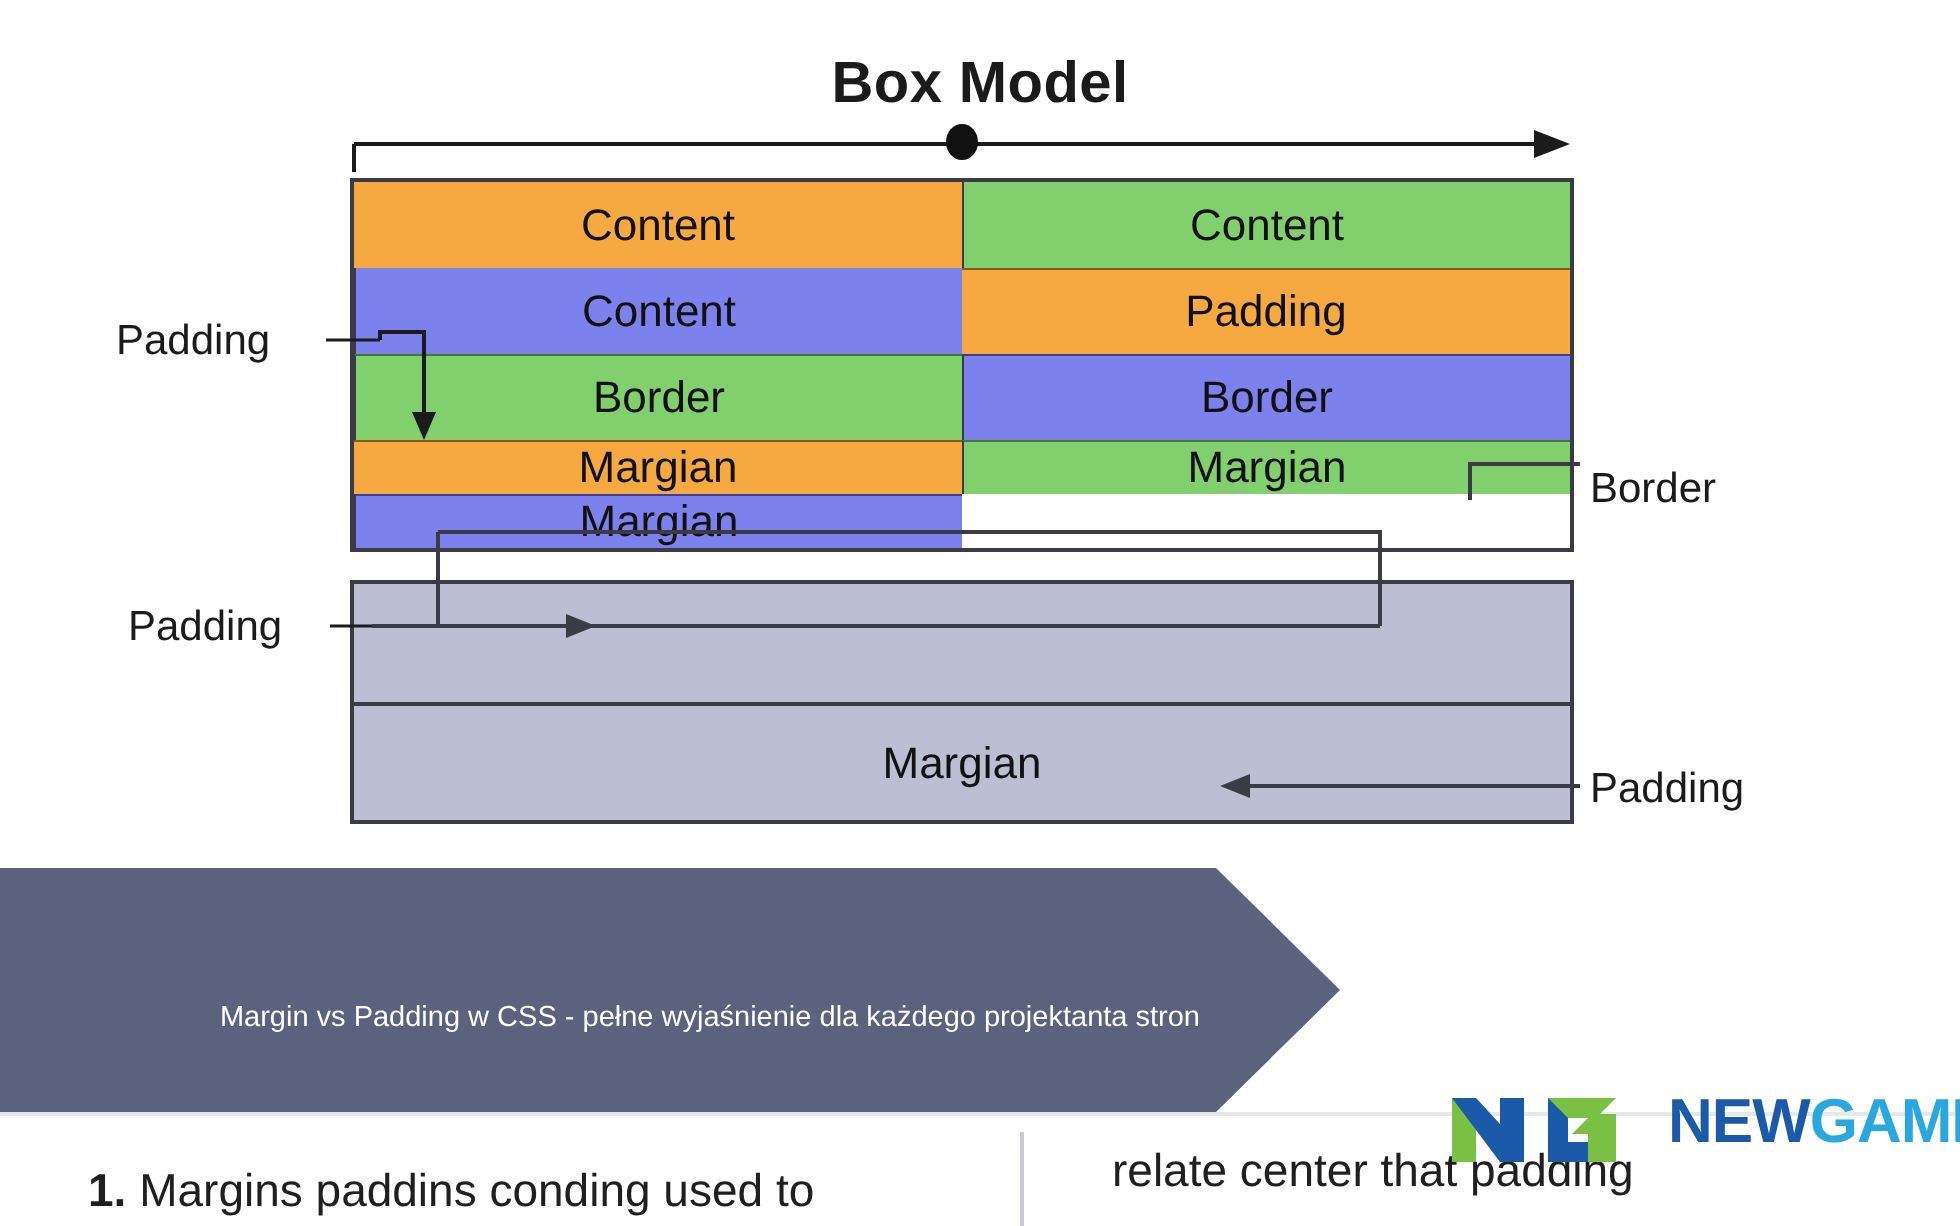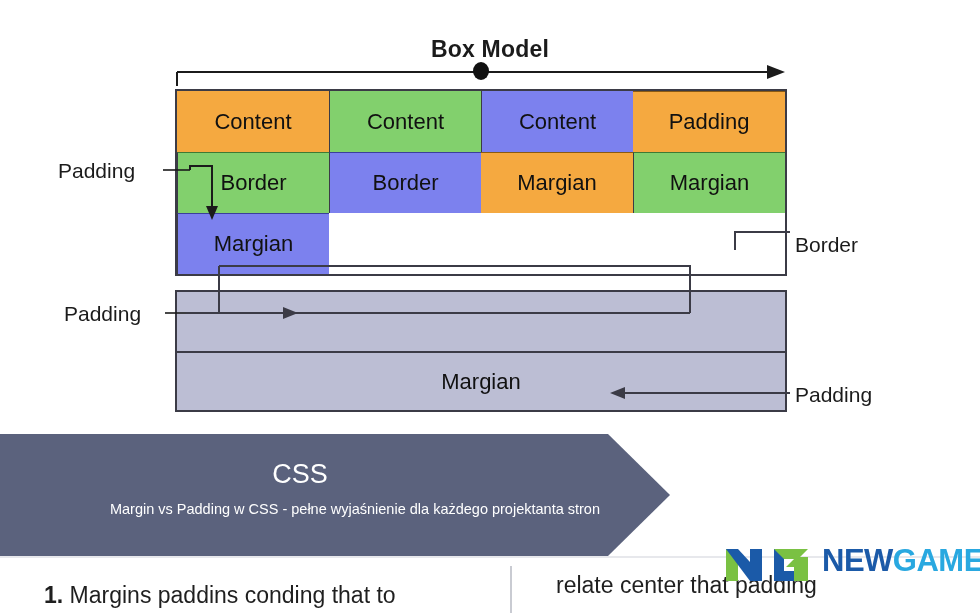--- a/index.html
+++ b/index.html
@@ -8,37 +8,37 @@
     background:#ffffff;
     font-family:"Liberation Sans", sans-serif;
     overflow:hidden;
     position:relative;
   }
 
   #stage{position:absolute;inset:0;}
 
   
   .diagram-title{
-    position:absolute;left:0;top:36px;width:980px;
+    position:absolute;left:0;top:26px;width:980px;
     text-align:center;
-    font-size:23px;font-weight:bold;color:#1b1b1b;
+    font-size:29px;font-weight:bold;color:#1b1b1b;
     letter-spacing:.2px;
   }
 
   
   .span-arrow{position:absolute;left:175px;top:62px;width:612px;height:26px;}
 
   
   .grid-box{
     position:absolute;left:175px;top:89px;
     width:612px;height:187px;
     border:2px solid #3b3b46;
     box-sizing:border-box;
     display:grid;
-    grid-template-columns:1fr 1fr 1fr 1fr;
+    grid-template-columns:1fr 1fr;
     grid-template-rows:1fr 1fr 1fr;
     text-align:right;
   }
   .cell{
     display:flex;align-items:center;justify-content:center;
     font-size:22px;color:#111;
     box-sizing:border-box;
     position:relative;
   }
   .col-a{background:#f5a940;}
@@ -105,21 +105,21 @@
   .bottom-divider{
     position:absolute;left:510px;top:566px;width:2px;height:47px;background:#c9cbd2;
   }
 
   
   .logo{position:absolute;left:722px;top:541px;width:236px;height:44px;}
   .logo-text{
     position:absolute;left:100px;top:2px;
     font-size:31px;font-weight:bold;letter-spacing:-0.5px;white-space:nowrap;
   }
-  .logo-new{color:#1b5aa8;}
+  .logo-new{color:#1b5aa8;margin-left:12px;}
   .logo-game{color:#29a8e0;}
 </style>
 </head>
 <body>
 
 <div id="stage">
 
   <div class="diagram-title">Box Model</div>
 
   <svg class="span-arrow" viewBox="0 0 612 26">
@@ -193,29 +193,28 @@
   <div class="side-label" id="lbl-border-right">Border</div>
   <div class="side-label" id="lbl-padding-right">Padding</div>
 
   <div class="ghost-text">Full Explination for every Web Designer</div>
 
   <div class="banner-wrap">
     <svg class="banner-shape" viewBox="0 0 700 122" preserveAspectRatio="none">
       <polygon points="0,0 608,0 670,61 608,122 0,122" fill="#5b627d"></polygon>
     </svg>
   </div>
-  <div class="banner-title">CSS</div>
   <div class="banner-sub">Margin vs Padding w CSS - pełne wyjaśnienie dla każdego projektanta stron</div>
 
   <div class="bottom-rule"></div>
   <div class="bottom-divider"></div>
 
   <div class="bottom-col-left">
     <b>1.</b>
-    <span>Margins paddins conding that to</span>
+    <span>Margins paddins conding used to</span>
   </div>
 
   <div class="bottom-col-right">
     <div>relate center that padding</div>
   </div>
 
   <div class="logo">
     <svg width="96" height="44" viewBox="0 0 96 44">
       <polygon points="4,40 4,8 16,8 16,40" fill="#7ac143"></polygon>
       <polygon points="4,8 16,8 40,34 40,40 28,40" fill="#1b5aa8"></polygon>

